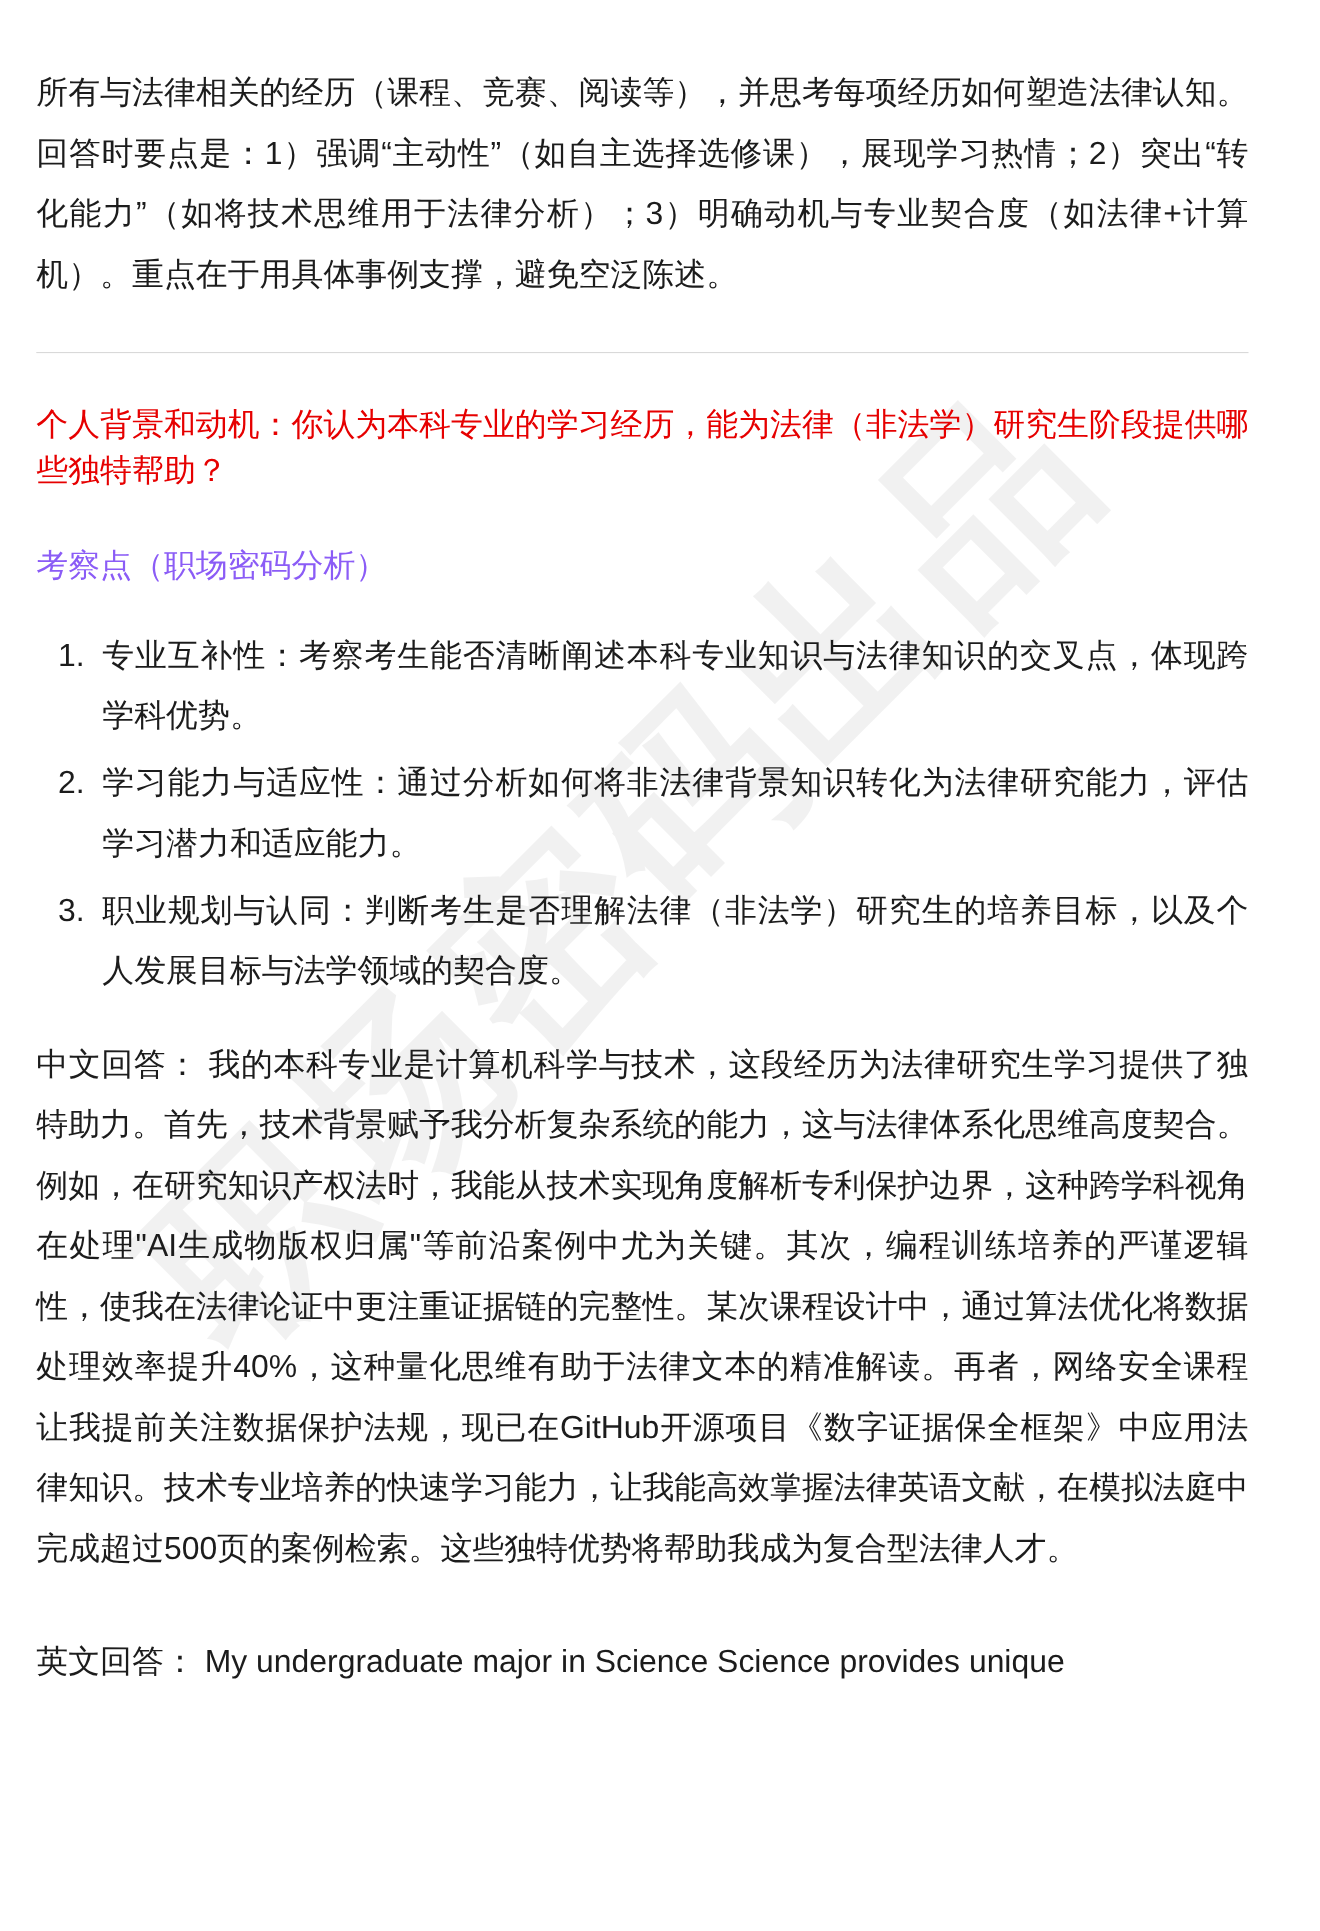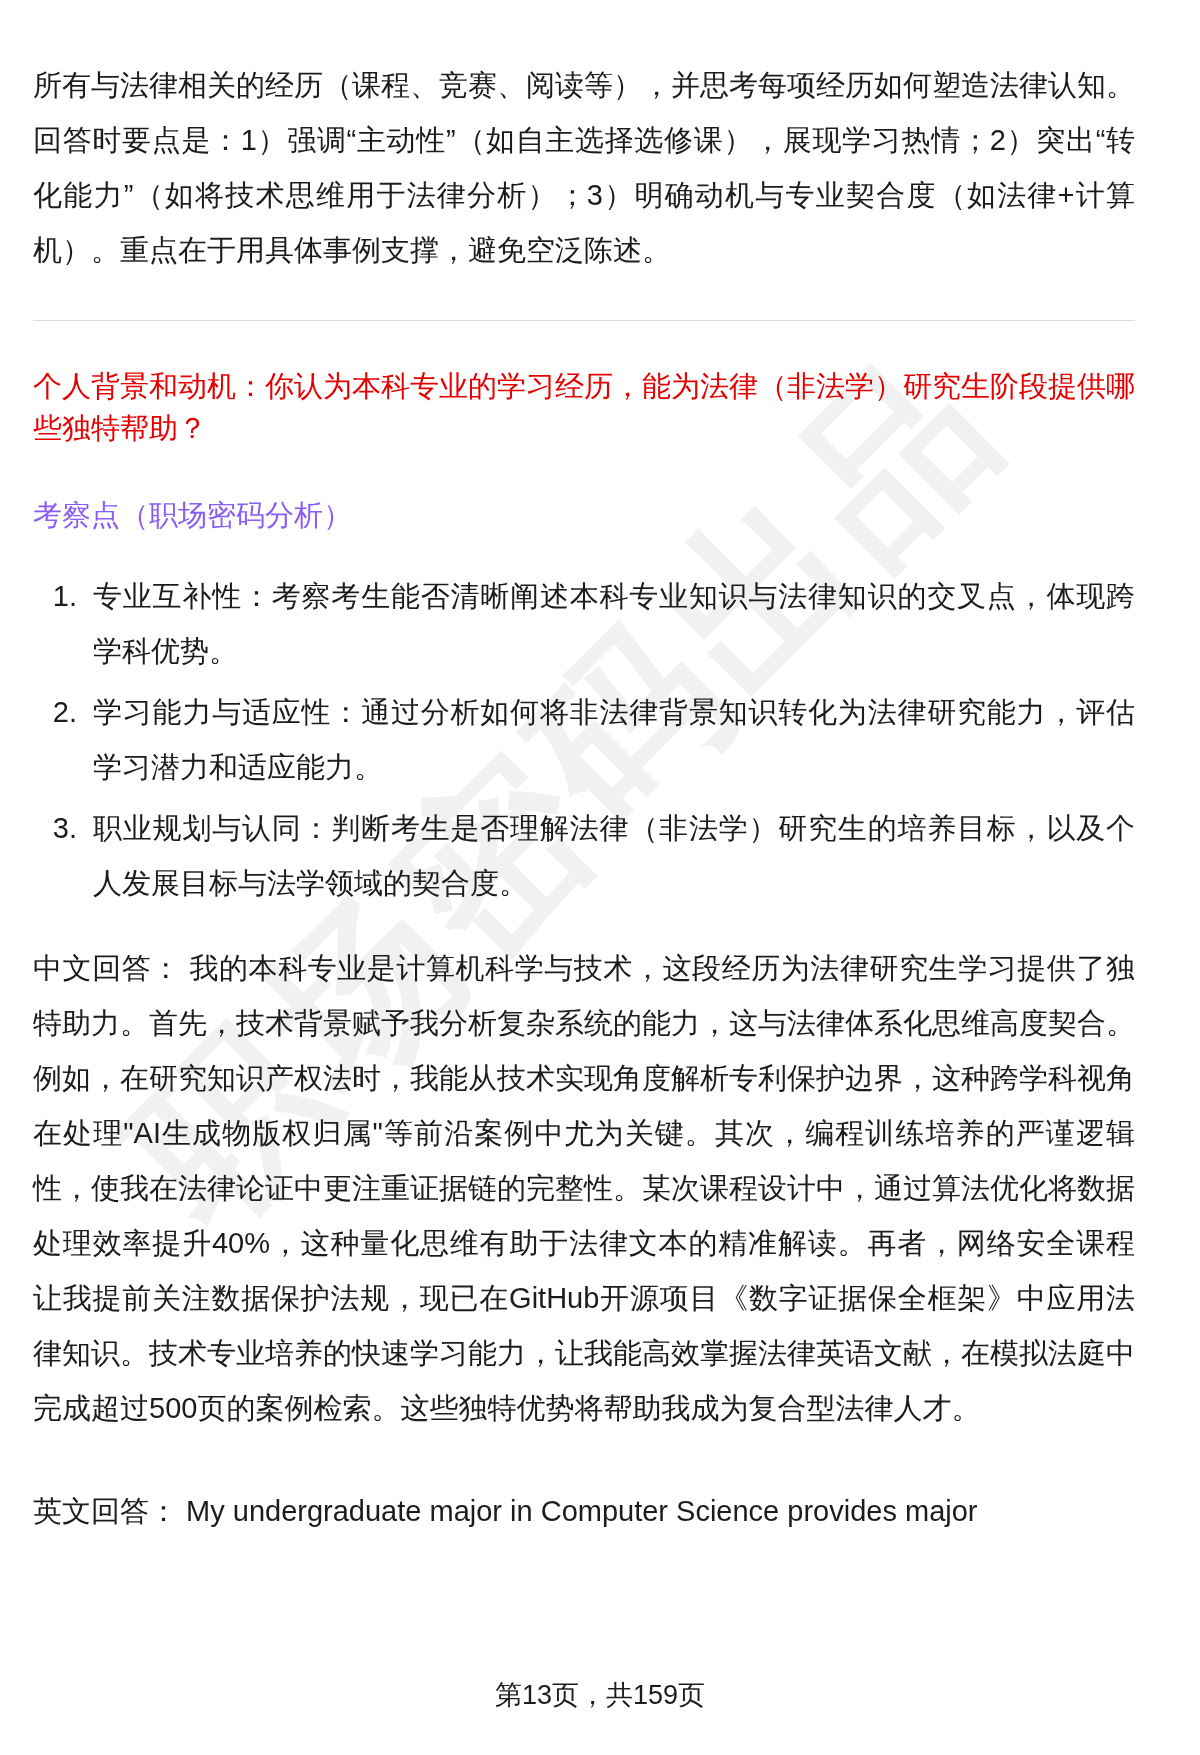--- a/index.html
+++ b/index.html
@@ -109,19 +109,18 @@
     <h3 class="section-heading">考察点（职场密码分析）</h3>
 
     <ol class="points">
       <li>专业互补性：考察考生能否清晰阐述本科专业知识与法律知识的交叉点，体现跨学科优势。</li>
       <li>学习能力与适应性：通过分析如何将非法律背景知识转化为法律研究能力，评估学习潜力和适应能力。</li>
       <li>职业规划与认同：判断考生是否理解法律（非法学）研究生的培养目标，以及个人发展目标与法学领域的契合度。</li>
     </ol>
 
     <p class="para answer-cn">中文回答： 我的本科专业是计算机科学与技术，这段经历为法律研究生学习提供了独特助力。首先，技术背景赋予我分析复杂系统的能力，这与法律体系化思维高度契合。例如，在研究知识产权法时，我能从技术实现角度解析专利保护边界，这种跨学科视角在处理"AI生成物版权归属"等前沿案例中尤为关键。其次，编程训练培养的严谨逻辑性，使我在法律论证中更注重证据链的完整性。某次课程设计中，通过算法优化将数据处理效率提升40%，这种量化思维有助于法律文本的精准解读。再者，网络安全课程让我提前关注数据保护法规，现已在GitHub开源项目《数字证据保全框架》中应用法律知识。技术专业培养的快速学习能力，让我能高效掌握法律英语文献，在模拟法庭中完成超过500页的案例检索。这些独特优势将帮助我成为复合型法律人才。</p>
 
-    <p class="para answer-en">英文回答： My undergraduate major in Computer Science provides major</p>
+    <p class="para answer-en">英文回答： My undergraduate major in Science Science provides unique</p>
 
   </div>
 
-  <div class="footer">第13页，共159页</div>
 
 </div>
 
 </body></html>

